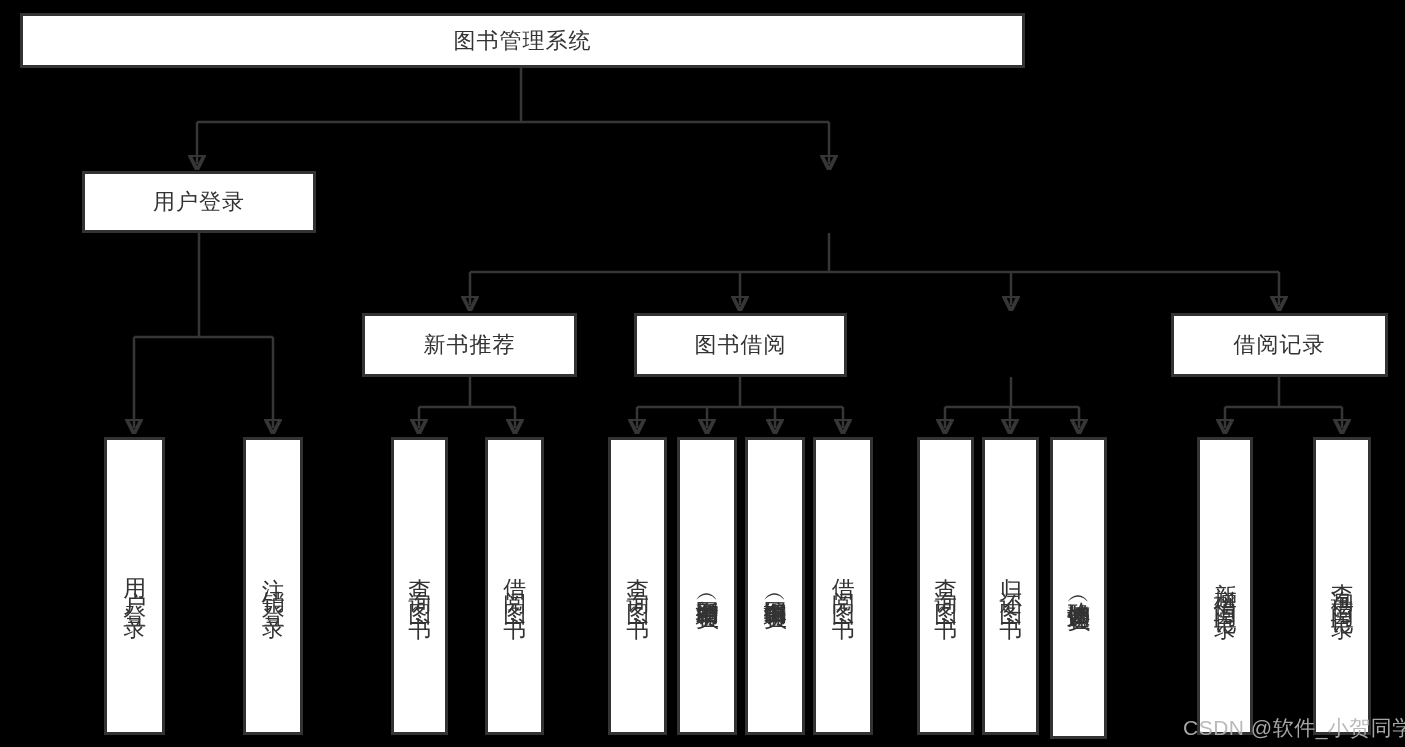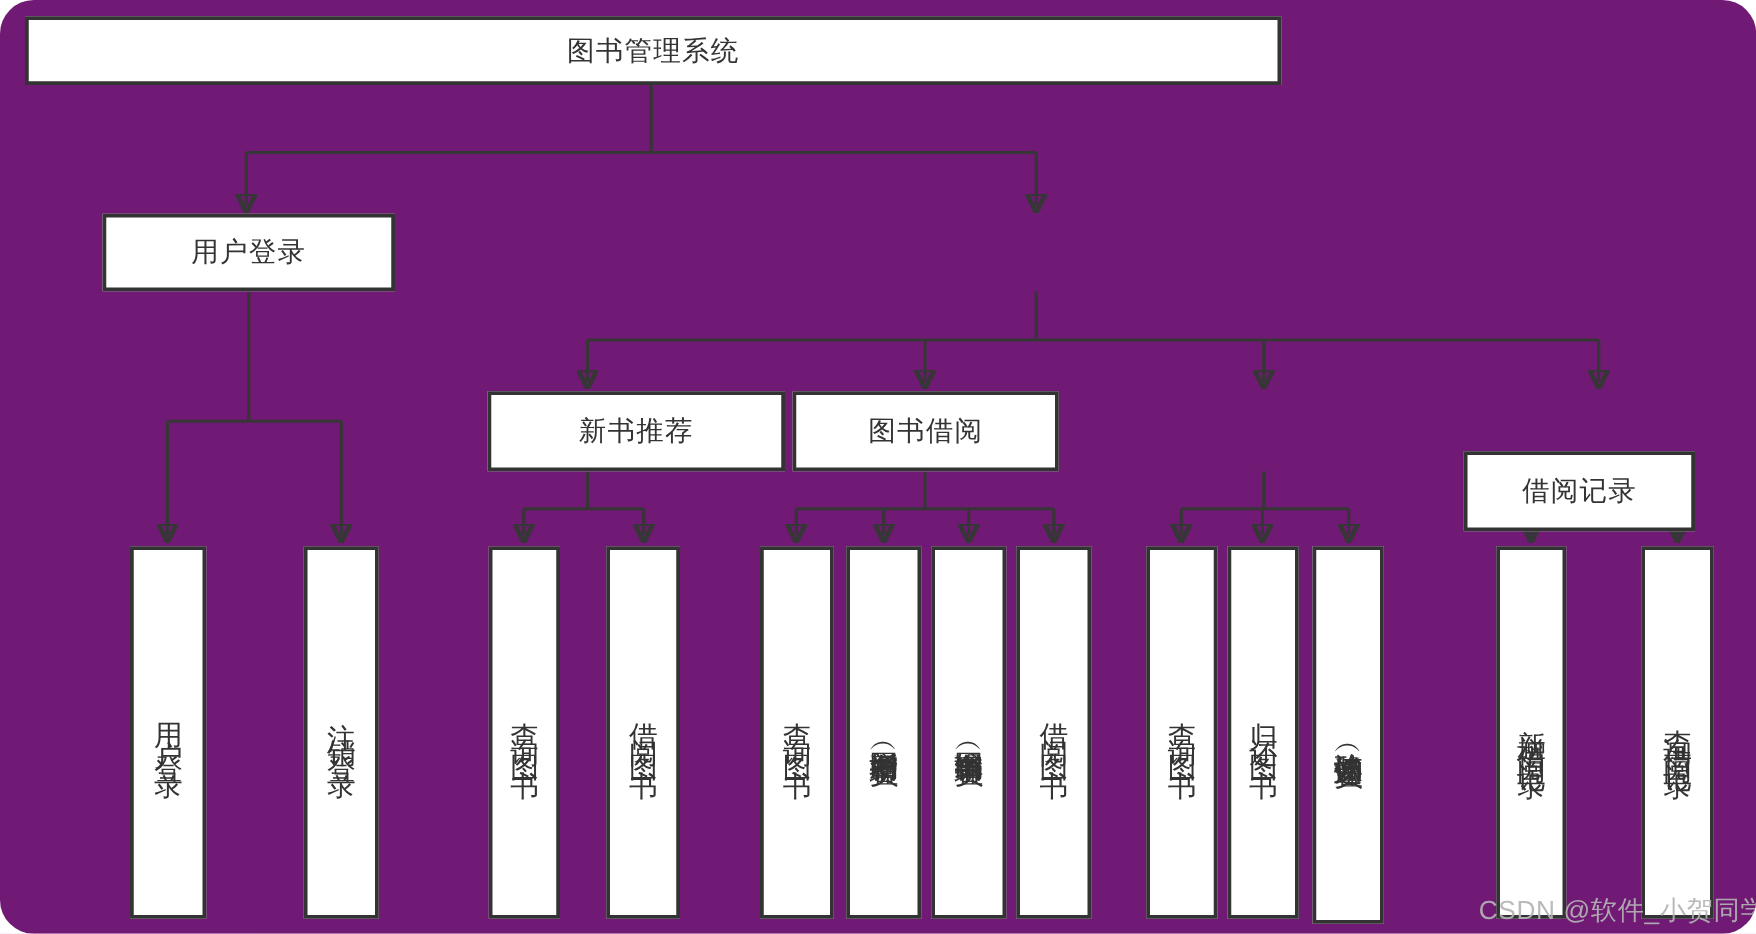--- a/index.html
+++ b/index.html
@@ -1,23 +1,22 @@
 <!DOCTYPE html>
 <html><head>
 <meta charset="utf-8">
 <style>
   html, body { margin: 0; padding: 0; background: #ffffff; }
   .canvas {
     position: relative;
     width: 1405px;
     height: 747px;
-    background: #701a75;
+    background: #000000;
     font-family: "Liberation Sans", "DejaVu Sans", sans-serif;
     overflow: hidden;
-    border-radius: 27px;
   }
   .connector-svg {
     position: absolute;
     left: 0; top: 0;
     width: 1405px; height: 747px;
     z-index: 1;
   }
   .connector-svg path {
     fill: none;
     stroke: #363636;
@@ -48,24 +47,24 @@
   }
   .ls-wide  { letter-spacing: 13px; }
   .ls-mid   { letter-spacing: 7px;  }
   .ls-tight { letter-spacing: 1px;  }
 
   
   .n-root     { left: 20px;   top: 13px;  width: 1005px; height: 55px; }
   .n-userlog  { left: 82px;   top: 171px; width: 234px;  height: 62px; }
   .n-bookmgmt { left: 712px;  top: 170px; width: 233px;  height: 63px; }
 
-  .n-rec      { left: 362px;  top: 313px; width: 238px;  height: 64px; margin-left: 28px; }
+  .n-rec      { left: 362px;  top: 313px; width: 215px;  height: 64px; }
   .n-borrow   { left: 634px;  top: 313px; width: 213px;  height: 64px; }
   .n-current  { left: 903px;  top: 313px; width: 216px;  height: 64px; }
-  .n-records  { left: 1171px; top: 313px; width: 185px;  height: 64px; margin-top: 48px; }
+  .n-records  { left: 1171px; top: 313px; width: 217px;  height: 64px; }
 
   .leaf { top: 437px; height: 298px; }
   .l-u1 { left: 104px;  width: 61px; }
   .l-u2 { left: 243px;  width: 60px; }
   .l-r1 { left: 391px;  width: 57px; }
   .l-r2 { left: 485px;  width: 59px; }
   .l-b1 { left: 608px;  width: 59px; }
   .l-b2 { left: 677px;  width: 60px; }
   .l-b3 { left: 745px;  width: 60px; }
   .l-b4 { left: 813px;  width: 60px; }

